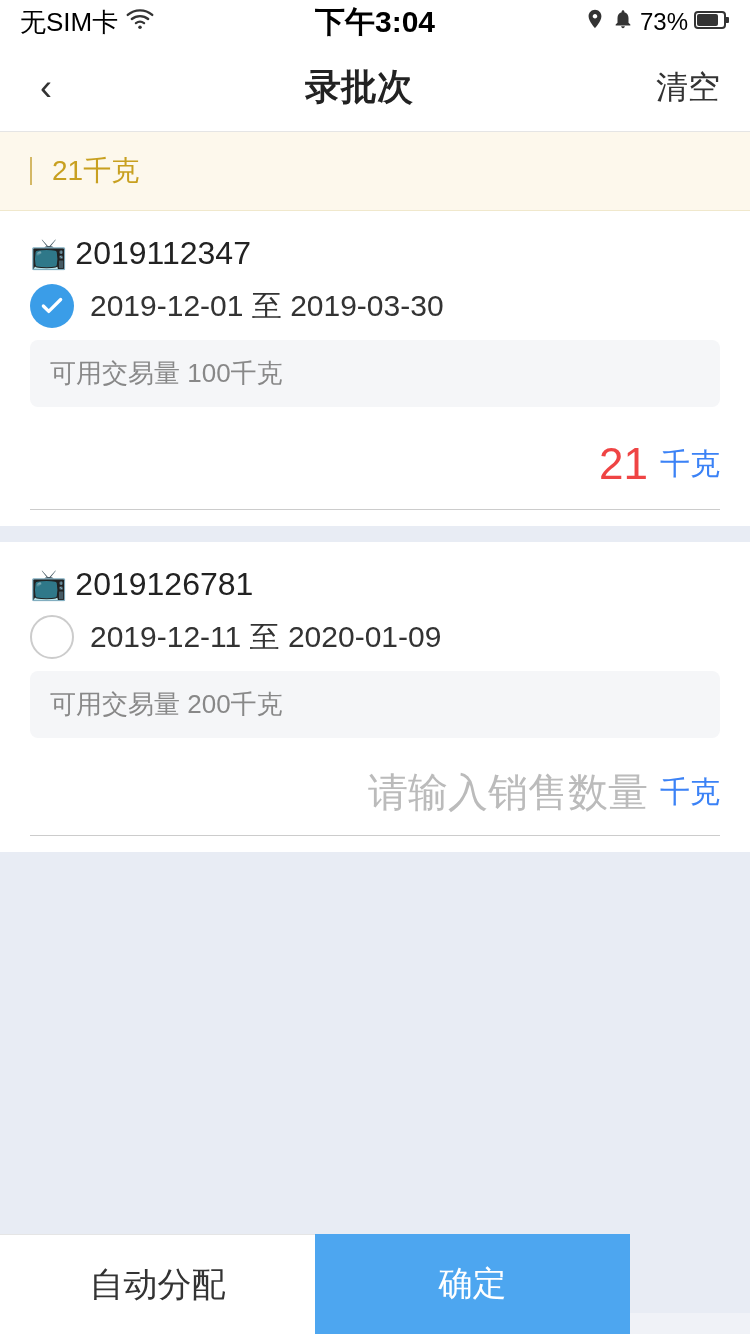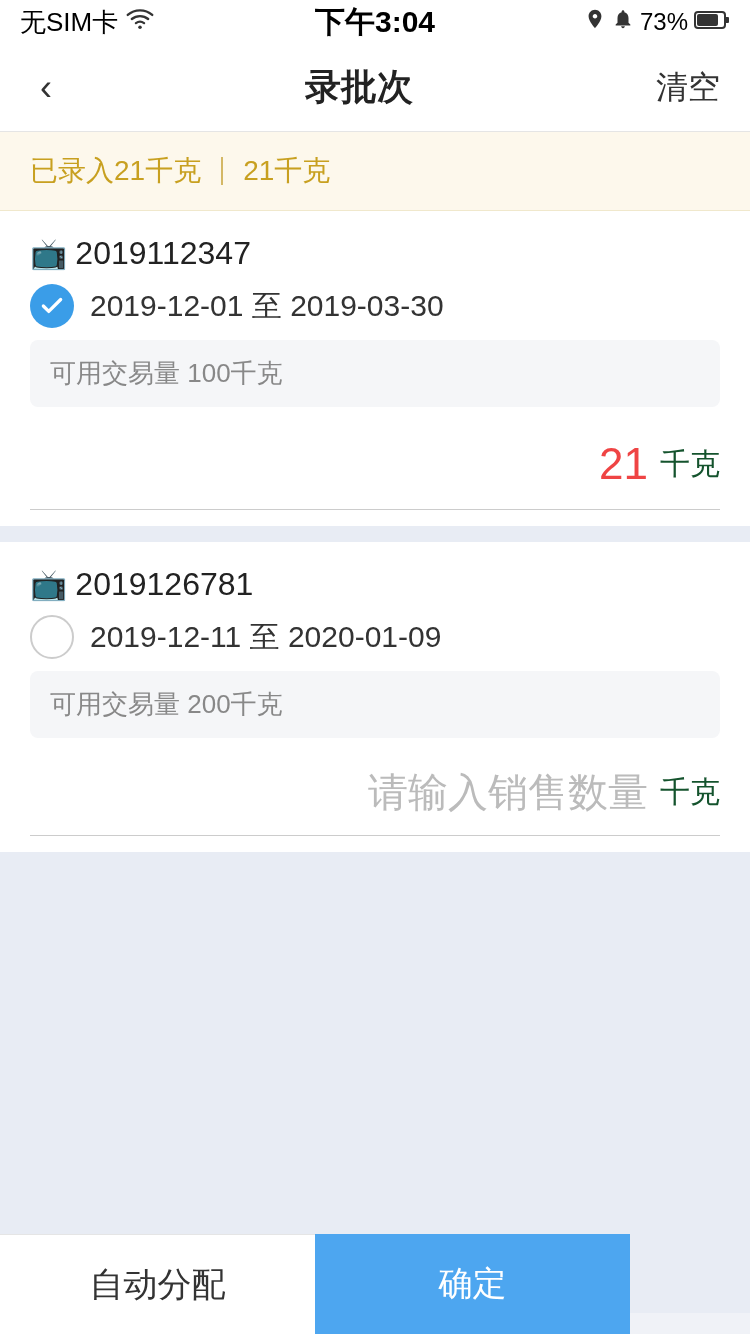--- a/index.html
+++ b/index.html
@@ -168,21 +168,21 @@
       color: #ef4444;
       font-weight: 500;
       text-align: right;
       border: none;
       outline: none;
       background: transparent;
       width: 160px;
     }
     .quantity-unit {
       font-size: 30px;
-      color: #14532d;
+      color: #3b82f6;
     }
     .quantity-underline {
       border-bottom: 1px solid #ccc;
       margin: 0 30px 0 30px;
     }
 
     
     .section-separator {
       height: 16px;
       background: #e8ecf4;
@@ -277,21 +277,20 @@
   </div>
 </div>
 
 <div class="nav-bar">
   <span class="nav-back">‹</span>
   <span class="nav-title">录批次</span>
   <span class="nav-clear">清空</span>
 </div>
 
 <div class="info-banner">
-  <span class="info-banner-label">已录入21千克</span>
   <div class="info-banner-divider"></div>
   <span class="info-banner-value">21千克</span>
 </div>
 
 <div class="content-scroll">
 
   <div class="batch-item">
     <div class="batch-item-header">
       <span class="batch-id-icon">📺</span>
       <span class="batch-id">2019112347</span>

